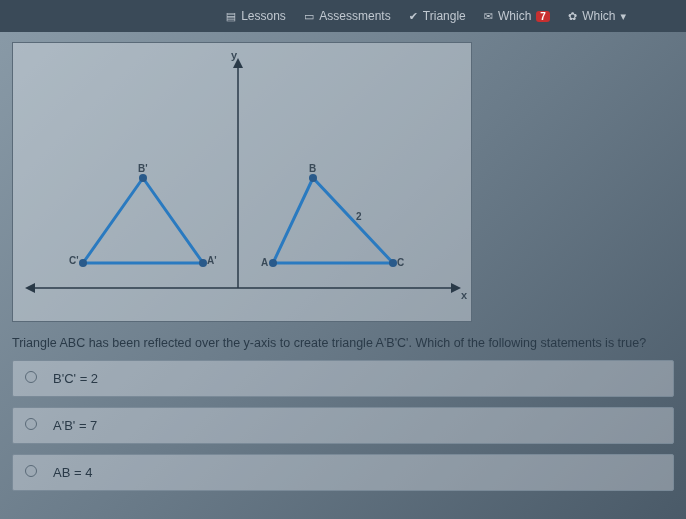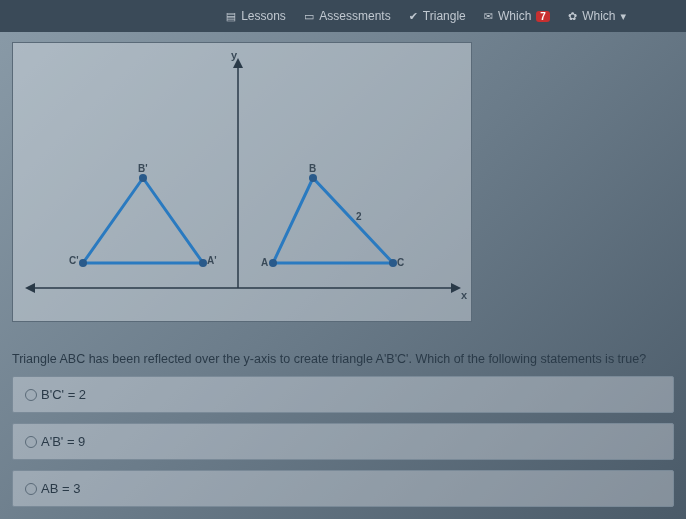--- a/index.html
+++ b/index.html
@@ -41,36 +41,36 @@
     padding: 10px 12px;
   }
   .figure-box {
     background: rgba(230,235,240,0.4);
     border: 1px solid #5a6a78;
     width: 460px;
     height: 280px;
     position: relative;
   }
   .question {
-    margin-top: 28px;
+    margin-top: 12px;
     color: #2a3a48;
     font-size: 12.5px;
     padding: 2px 0 10px 0;
   }
   .option {
     background: rgba(240,244,248,0.35);
     border: 1px solid #7a8a98;
     border-radius: 2px;
     padding: 10px 12px;
     margin-bottom: 10px;
     color: #2a3a48;
     font-size: 13px;
     display: flex;
-    align-items: center;
-    gap: 4px;
+    align-items: flex-start;
+    gap: 16px;
     cursor: pointer;
   }
   .radio {
     width: 12px;
     height: 12px;
     border: 1.5px solid #5a6a78;
     border-radius: 50%;
     flex-shrink: 0;
   }
   .axis-label {
@@ -151,20 +151,20 @@
   </div>
 
   <div class="question">Triangle ABC has been reflected over the y-axis to create triangle A'B'C'. Which of the following statements is true?</div>
 
   <div class="option">
     <span class="radio"></span>
     <span>B'C' = 2</span>
   </div>
   <div class="option">
     <span class="radio"></span>
-    <span>A'B' = 9</span>
+    <span>A'B' = 7</span>
   </div>
   <div class="option">
     <span class="radio"></span>
-    <span>AB = 3</span>
+    <span>AB = 4</span>
   </div>
 
 </div>
 
 </body></html>

